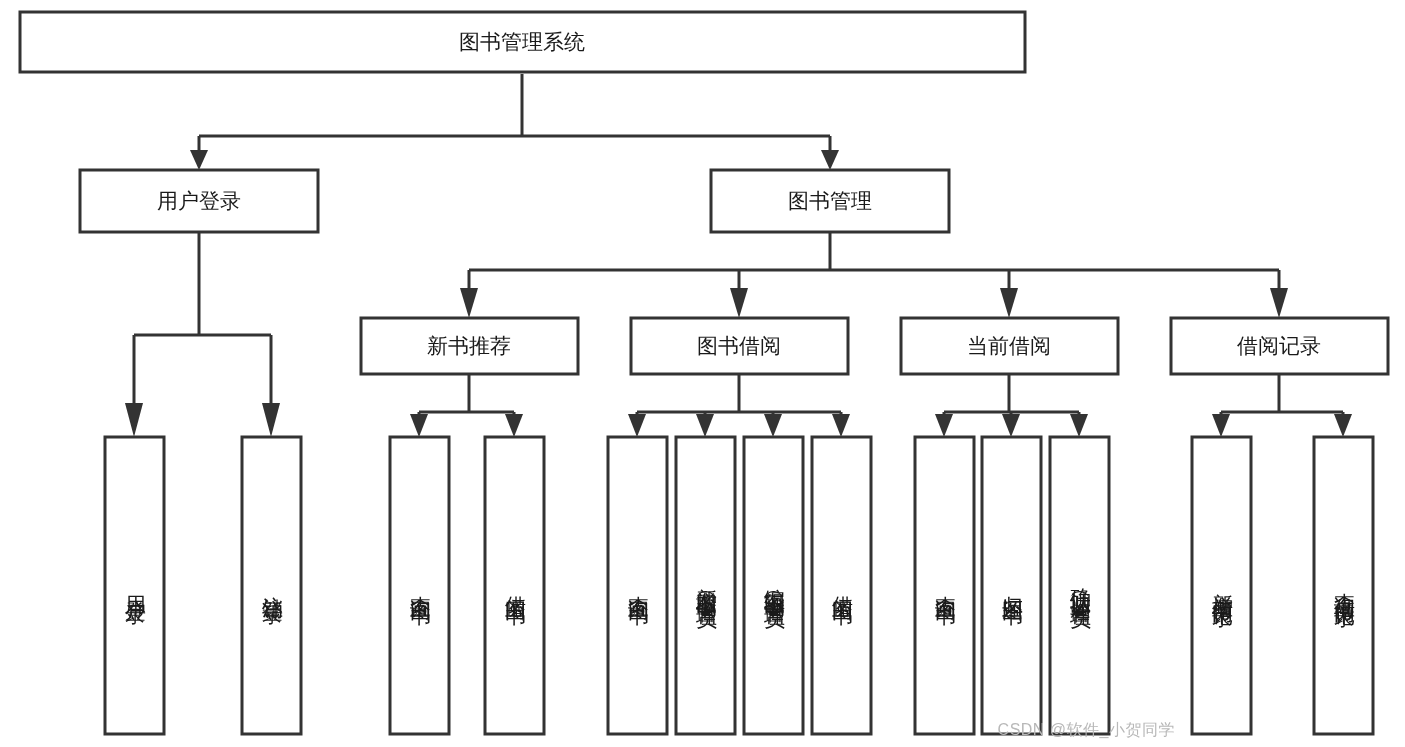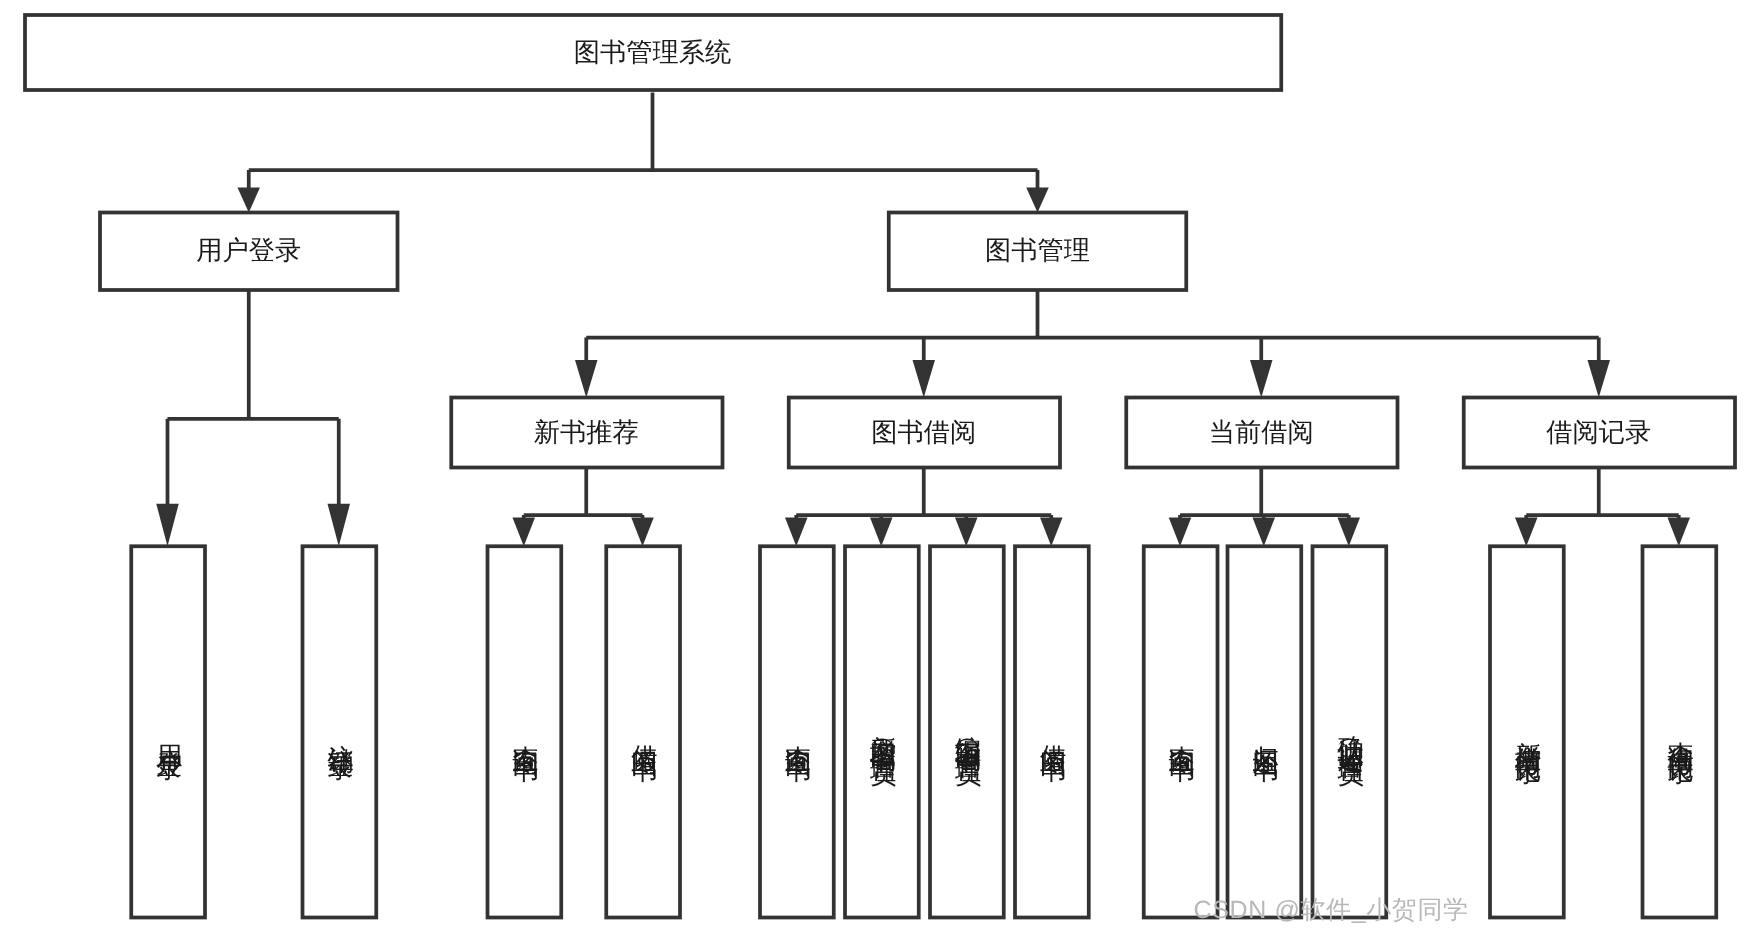--- a/index.html
+++ b/index.html
@@ -53,21 +53,21 @@
     text-anchor: middle;
     dominant-baseline: middle;
     writing-mode: vertical-rl;
     letter-spacing: 3px;
   }
   .watermark {
     position: absolute;
     right: 8px;
     bottom: 6px;
     font-family: "Liberation Sans", "DejaVu Sans", sans-serif;
-    font-size: 20px;
+    font-size: 16px;
     color: #b8b8b8;
     letter-spacing: 0.5px;
     white-space: nowrap;
     pointer-events: none;
   }
 </style>
 </head>
 <body>
 
 <div id="diagram-root">

